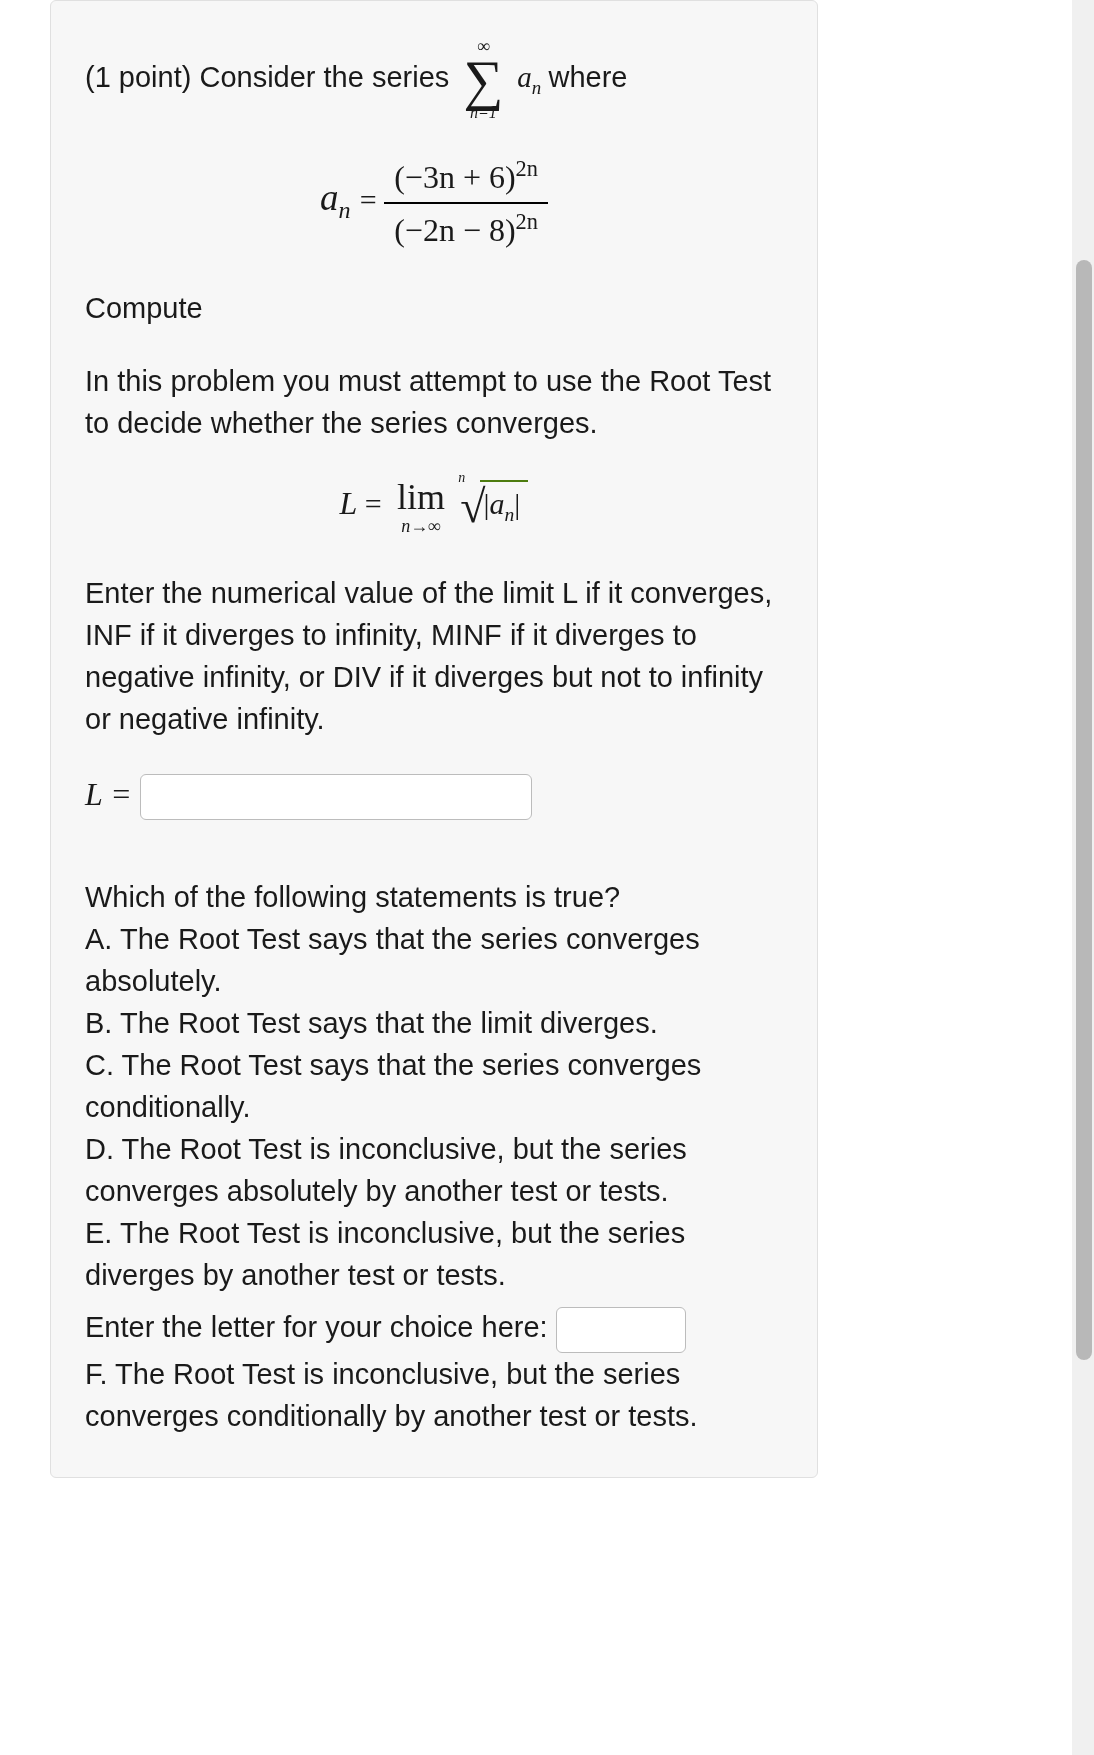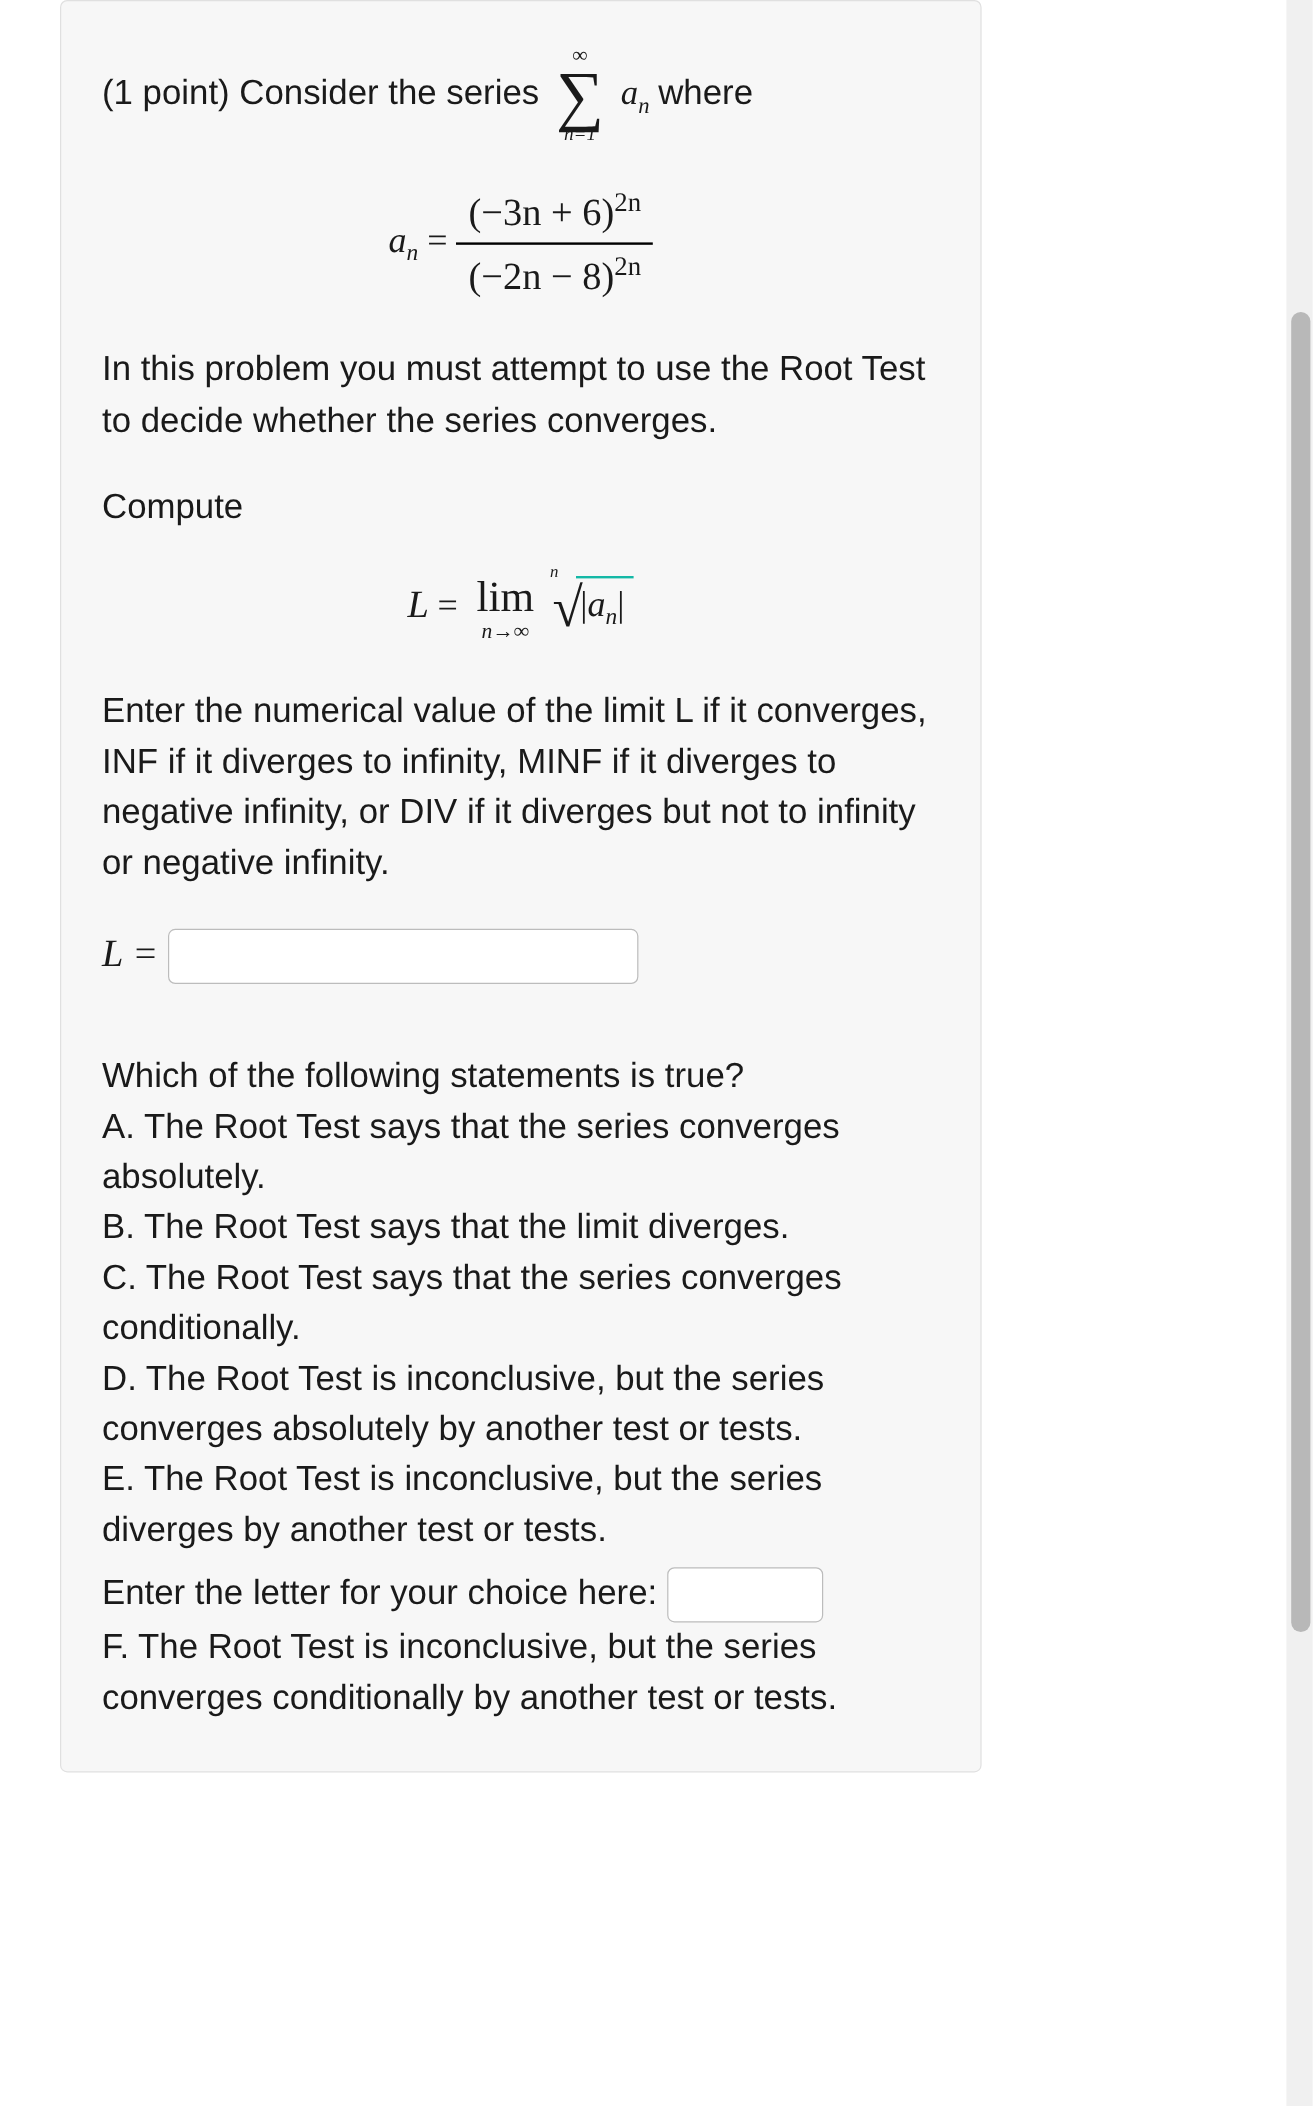--- a/index.html
+++ b/index.html
@@ -78,21 +78,21 @@
     .root-wrap {
       display:inline-block;
       position: relative;
       font-family: "Times New Roman", serif;
       vertical-align: middle;
     }
     .root-idx { position:absolute; left:-2px; top:-6px; font-size:14px; font-style: italic;}
     .root-sym { font-size: 46px; position: relative;}
     .root-body {
       display:inline-block;
-      border-top: 2px solid #14b8a6;
+      border-top: 2px solid #4d7c0f;
       padding: 0 8px 0px 4px;
       font-size: 30px;
       vertical-align: top;
       margin-top: 6px;
       margin-left: -6px;
     }
 
     .lim-wrap { display:inline-block; vertical-align: middle; text-align:center; font-family: "Times New Roman", serif; line-height:1; margin: 0 8px;}
     .lim-top { font-size: 36px; display:block;}
     .lim-bot { font-size: 18px; display:block; font-style: italic; margin-top:2px;}
@@ -127,38 +127,38 @@
       <span class="sum-sigma">∑</span>
       <span class="sum-bot">n=1</span>
     </span>
     <span class="inline-math">
       <span>a</span><span class="sub">n</span>
     </span>
     <span> where</span>
   </div>
 
   <div class="math-display">
-    <span class="inline-math" style="font-size:30px;">
+    <span class="inline-math" style="font-size:37px;">
       <span>a</span><span class="sub">n</span>
     </span>
     <span style="font-family:'Times New Roman',serif; font-size:30px;"> = </span>
     <span class="frac">
       <span class="num">
         <span style="font-style:normal;">(−3n + 6)</span><span class="sup-ex">2n</span>
       </span>
       <span class="bar"></span>
       <span class="den">
         <span style="font-style:normal;">(−2n − 8)</span><span class="sup-ex">2n</span>
       </span>
     </span>
   </div>
 
+  <div class="para">Compute</div>
+
   <div class="para">In this problem you must attempt to use the Root Test to decide whether the series converges.</div>
-
-  <div class="para">Compute</div>
 
   <div class="math-display">
     <span class="inline-math" style="font-size:32px;">L</span>
     <span style="font-family:'Times New Roman',serif; font-size:30px;"> = </span>
     <span class="lim-wrap">
       <span class="lim-top">lim</span>
       <span class="lim-bot">n→∞</span>
     </span>
     <span class="root-wrap">
       <span class="root-idx">n</span>

